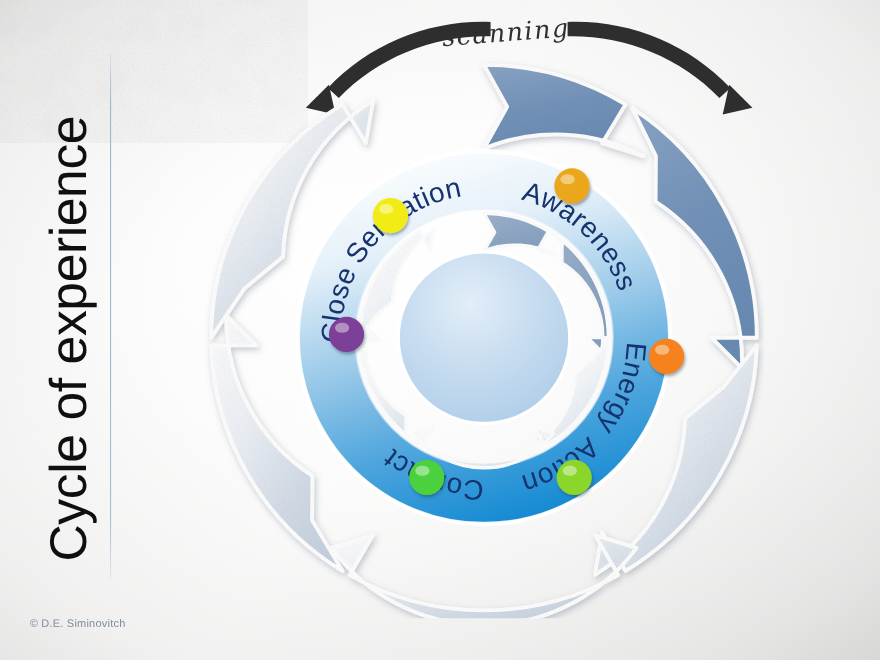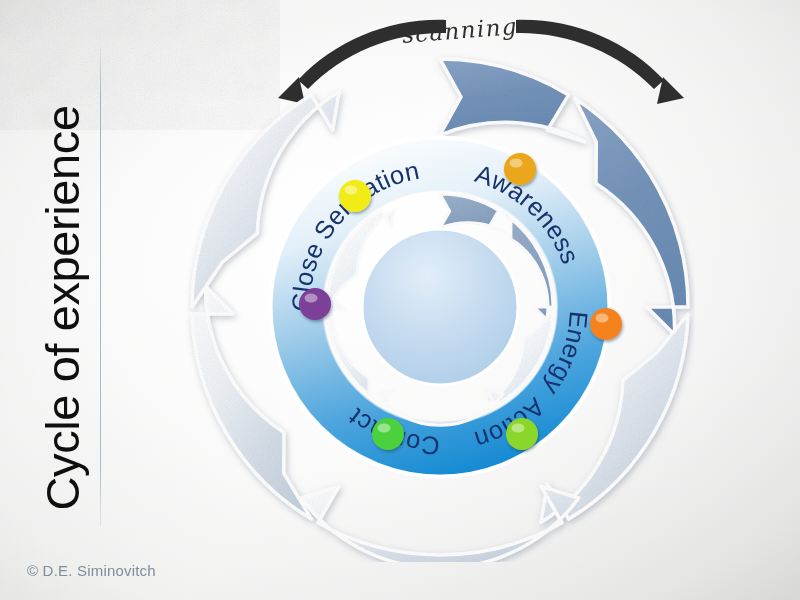--- a/index.html
+++ b/index.html
@@ -81,21 +81,21 @@
     transform: rotate(-4.5deg);
     transform-origin: left center;
     white-space: nowrap;
   }
 
   
   #copyright {
     position: absolute;
     left: 27px;
     top: 562px;
-    font-size: 15px;
+    font-size: 10px;
     color: #7f8d9c;
     letter-spacing: 0.2px;
     white-space: nowrap;
   }
 
   
   #diagram {
     position: absolute;
     left: 185px;
     top: 52px;

